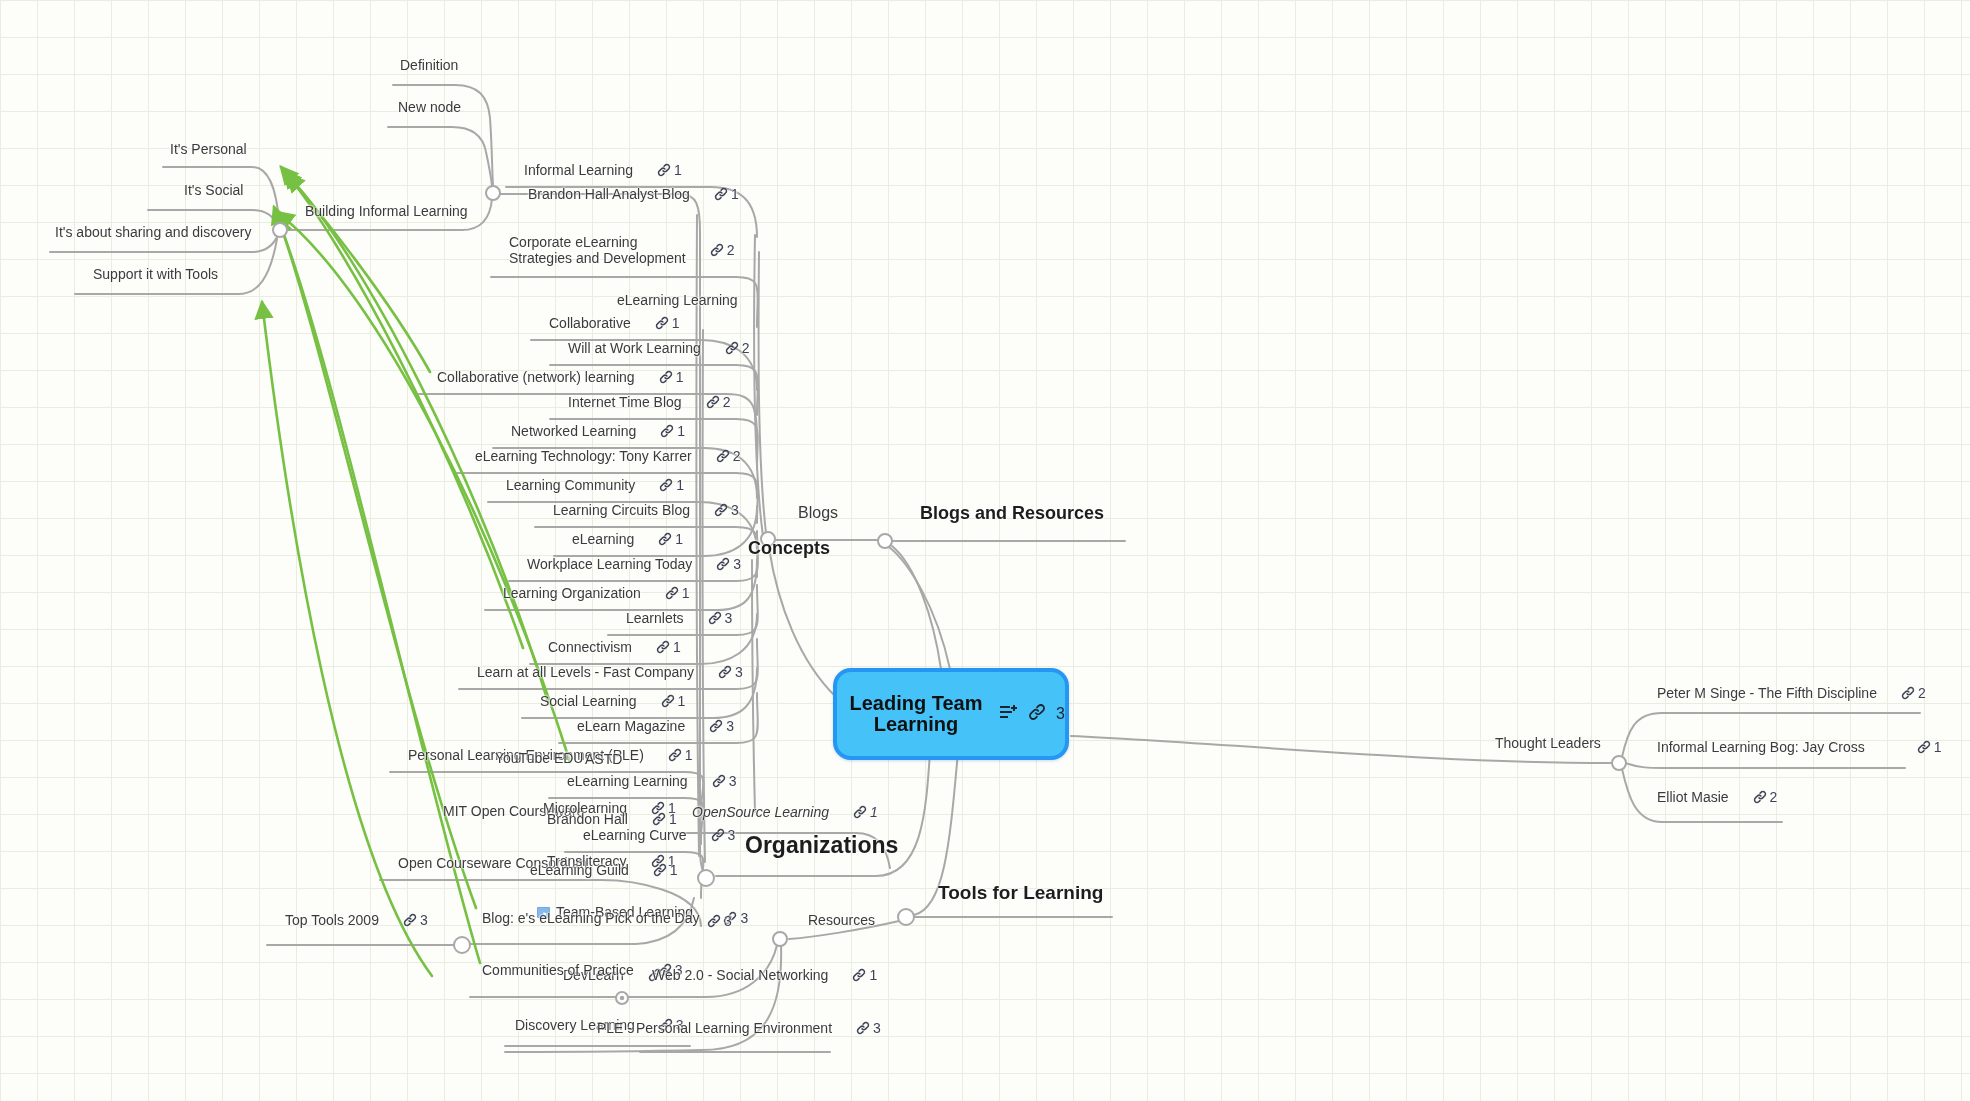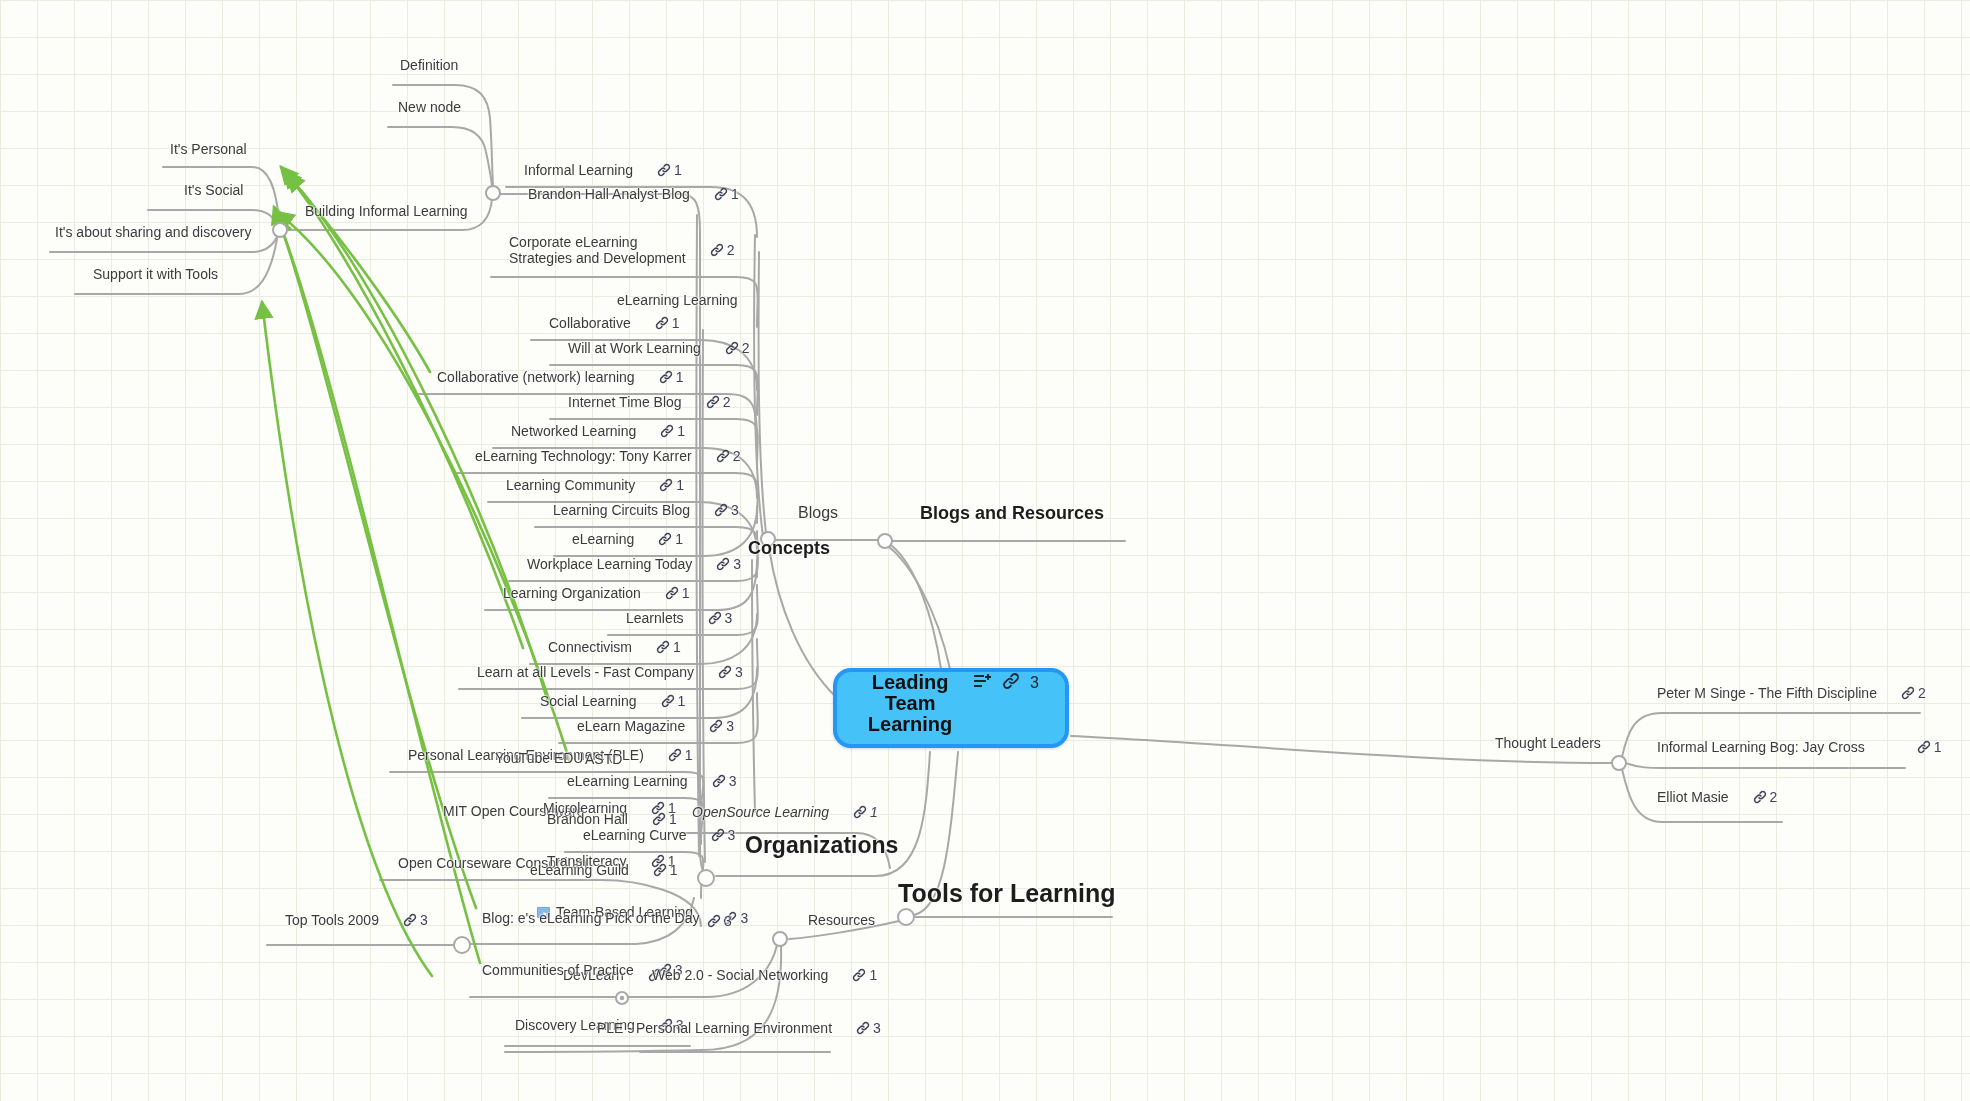--- a/index.html
+++ b/index.html
@@ -25,24 +25,24 @@
     cursor:default;
   }
   .node.bold{font-weight:bold;color:#1d1d1d;}
   .badge{
     display:inline-flex;align-items:center;gap:3px;margin-left:20px;
     color:#3f4356;font-size:14px;font-weight:normal;white-space:nowrap;
   }
   .badge svg{display:block;}
   .mini-icon{display:inline-flex;margin-right:2px;}
   #center-node{
-    position:absolute;left:833px;top:668px;width:236px;height:80px;z-index:3;
+    position:absolute;left:833px;top:668px;width:236px;height:92px;z-index:3;
     background:#45c3f8;border:4px solid #2596f3;border-radius:18px;
-    box-sizing:border-box;display:flex;align-items:flex-start;justify-content:space-between;
-    padding:0 26px 0 10px;box-shadow:0 1px 3px rgba(30,120,200,.25);
+    box-sizing:border-box;display:flex;align-items:center;justify-content:space-between;
+    padding:0 0 0 10px;box-shadow:0 1px 3px rgba(30,120,200,.25);
   }
   #center-title{
     font-weight:bold;font-size:20px;color:#111;text-align:center;
     line-height:1.05;width:138px;
   }
   #center-icons{display:flex;align-items:center;gap:10px;color:#1c2430;}
   #center-link-count{font-size:16px;color:#1c2430;}
 </style>
 </head>
 <body>
@@ -513,21 +513,21 @@
               <path d="M10.4 13.6a4.4 4.4 0 0 0 6.2 0l3.2-3.2a4.4 4.4 0 1 0-6.2-6.2l-1.5 1.5"></path>
               <path d="M13.6 10.4a4.4 4.4 0 0 0-6.2 0l-3.2 3.2a4.4 4.4 0 1 0 6.2 6.2l1.5-1.5"></path>
             </g>
           </svg>
           <span>3</span>
         </span></div>
       <div class="node" style="left: 798px; top: 513px; font-size: 16px;"><span>Blogs</span></div>
       <div class="node bold" style="left: 920px; top: 513px; font-size: 18px;"><span>Blogs and Resources</span></div>
       <div class="node bold" style="left: 748px; top: 548px; font-size: 18px;"><span>Concepts</span></div>
       <div class="node bold" style="left: 745px; top: 845px; font-size: 23px;"><span>Organizations</span></div>
-      <div class="node bold" style="left: 898px; top: 893px; font-size: 25px;"><span>Tools for Learning</span></div>
+      <div class="node bold" style="left: 938px; top: 893px; font-size: 19px;"><span>Tools for Learning</span></div>
       <div class="node" style="left: 1495px; top: 743px;"><span>Thought Leaders</span></div>
       <div class="node" style="left: 1657px; top: 693px;"><span>Peter M Singe - The Fifth Discipline</span><span class="badge">
           <svg width="14" height="14" viewBox="0 0 24 24">
             <g fill="none" stroke="#3f4356" stroke-width="2.6" stroke-linecap="round">
               <path d="M10.4 13.6a4.4 4.4 0 0 0 6.2 0l3.2-3.2a4.4 4.4 0 1 0-6.2-6.2l-1.5 1.5"></path>
               <path d="M13.6 10.4a4.4 4.4 0 0 0-6.2 0l-3.2 3.2a4.4 4.4 0 1 0 6.2 6.2l1.5-1.5"></path>
             </g>
           </svg>
           <span>2</span>
         </span></div>

